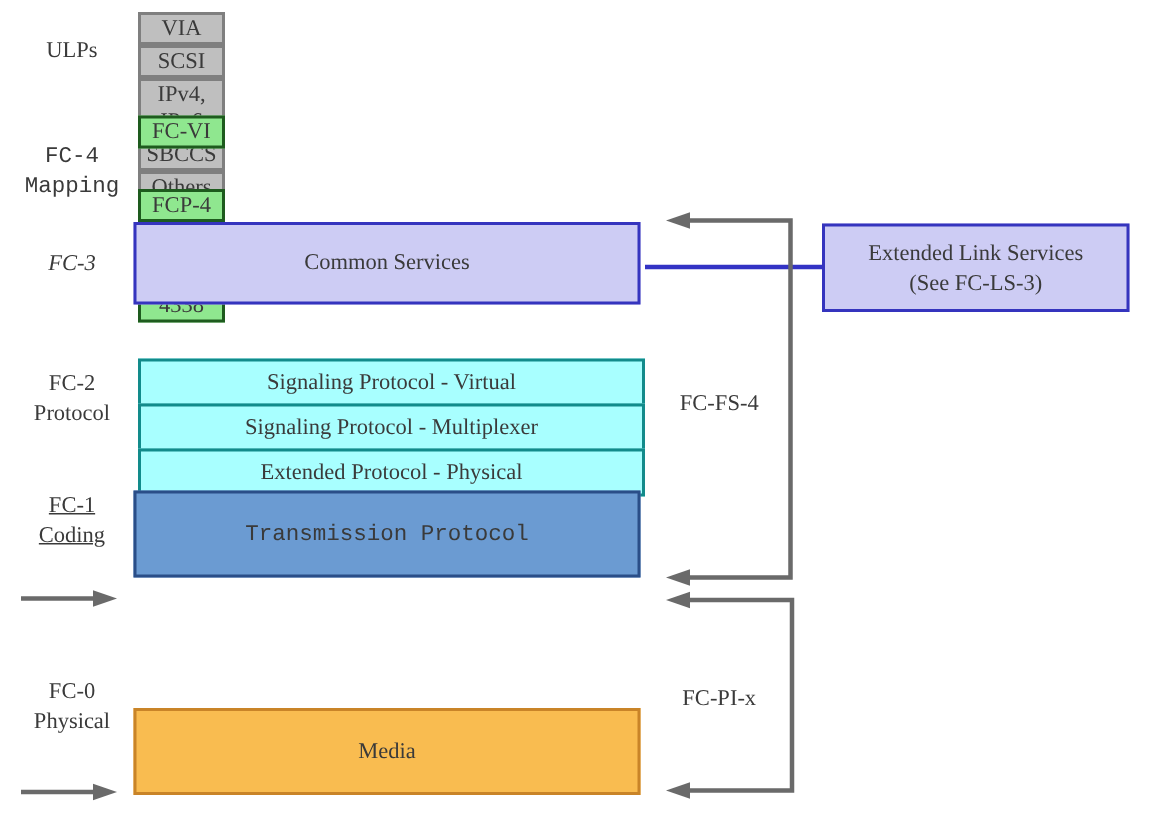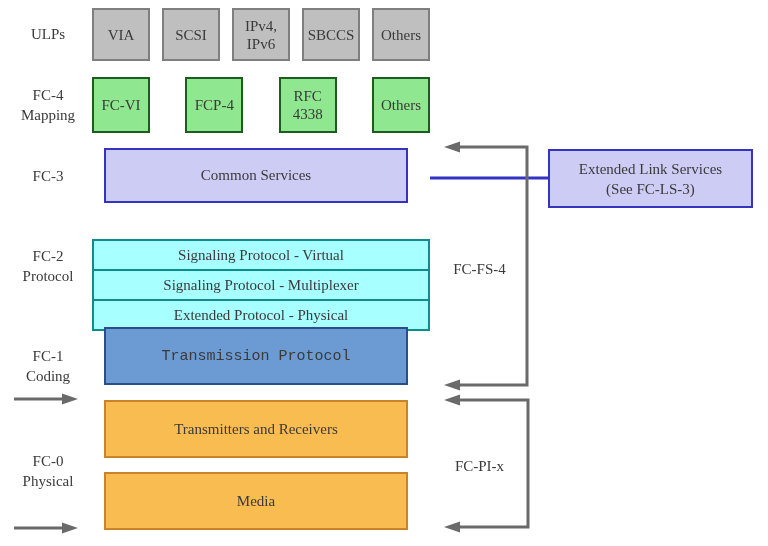--- a/index.html
+++ b/index.html
@@ -33,40 +33,41 @@
     text-align: center;
     font-size: 15px;
     color: var(--text);
   }
   .box-row {
     position: absolute;
     left: 92px;
     width: 338px;
     display: flex;
     justify-content: space-between;
+    flex-direction: column;
   }
   .cell-box {
     width: 58px;
     box-sizing: border-box;
     border: 2px solid;
     display: flex;
     align-items: center;
     justify-content: center;
     text-align: center;
     white-space: pre-line;
     font-size: 15px;
     line-height: 18px;
     color: var(--text);
   }
   .gray-box  { background: var(--gray-fill);  border-color: var(--gray-border); }
   .green-box { background: var(--green-fill); border-color: var(--green-border); }
   .wide-box {
     position: absolute;
-    left: 104px;
-    width: 304px;
+    left: 89px;
+    width: 338px;
     box-sizing: border-box;
     border: 2px solid;
     display: flex;
     align-items: center;
     justify-content: center;
     text-align: center;
     white-space: pre-line;
     font-size: 15px;
     line-height: 19px;
     color: var(--text);
@@ -119,26 +120,26 @@
     top: 0;
     pointer-events: none;
   }
 </style>
 </head>
 <body>
 
 <div class="canvas">
 
   <div class="side-label" style="top:24px;">ULPs</div>
-  <div class="side-label" style="top:85px;">FC-4
+  <div class="side-label" style="top:95px;font-family:Liberation Mono, monospace;">FC-4
 Mapping</div>
-  <div class="side-label" style="top:166px;">FC-3</div>
+  <div class="side-label" style="top:166px;font-style:italic;">FC-3</div>
   <div class="side-label" style="top:246px;">FC-2
 Protocol</div>
-  <div class="side-label" style="top:346px;">FC-1
+  <div class="side-label" style="top:327px;text-decoration:underline;">FC-1
 Coding</div>
   <div class="side-label" style="top:451px;">FC-0
 Physical</div>
 
   <div class="box-row" style="top:8px; height:53px;">
     <div class="cell-box gray-box">VIA</div>
     <div class="cell-box gray-box">SCSI</div>
     <div class="cell-box gray-box">IPv4,
 IPv6</div>
     <div class="cell-box gray-box">SBCCS</div>
@@ -156,21 +157,20 @@
   <div class="wide-box purple-box" style="top:148px; height:55px;">Common Services</div>
 
   <div class="fc2-stack">
     <div class="fc2-box">Signaling Protocol - Virtual</div>
     <div class="fc2-box">Signaling Protocol - Multiplexer</div>
     <div class="fc2-box">Extended Protocol - Physical</div>
   </div>
 
   <div class="wide-box blue-box" style="top:327px; height:58px;">Transmission Protocol</div>
 
-  <div class="wide-box orange-box" style="top:400px; height:58px;">Transmitters and Receivers</div>
   <div class="wide-box orange-box" style="top:472px; height:58px;">Media</div>
 
   <div class="els-box">Extended Link Services
 (See FC-LS-3)</div>
 
   <div class="right-label" style="top:261px;">FC-FS-4</div>
   <div class="right-label" style="top:458px;">FC-PI-x</div>
 
   <svg class="overlay" width="768" height="546" viewBox="0 0 768 546">
 

